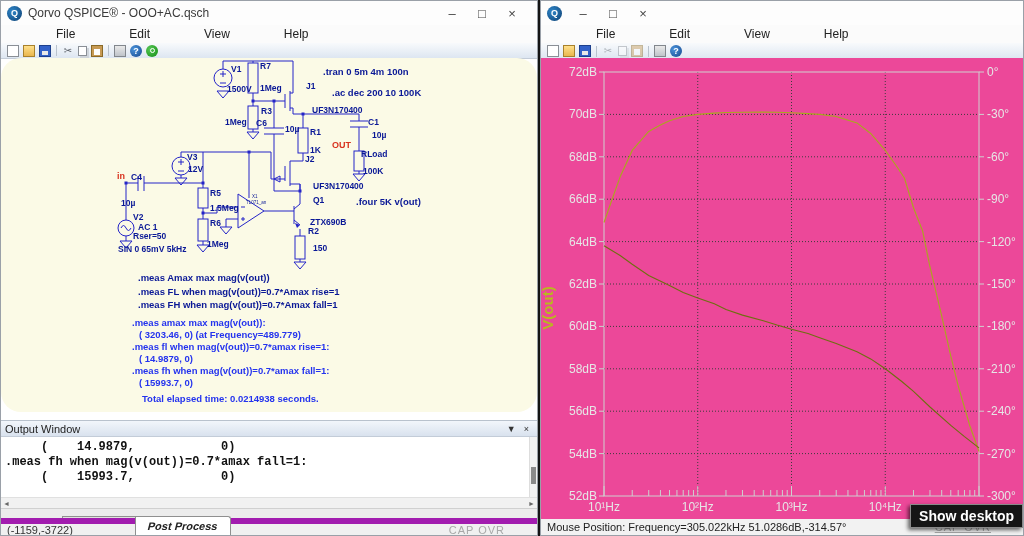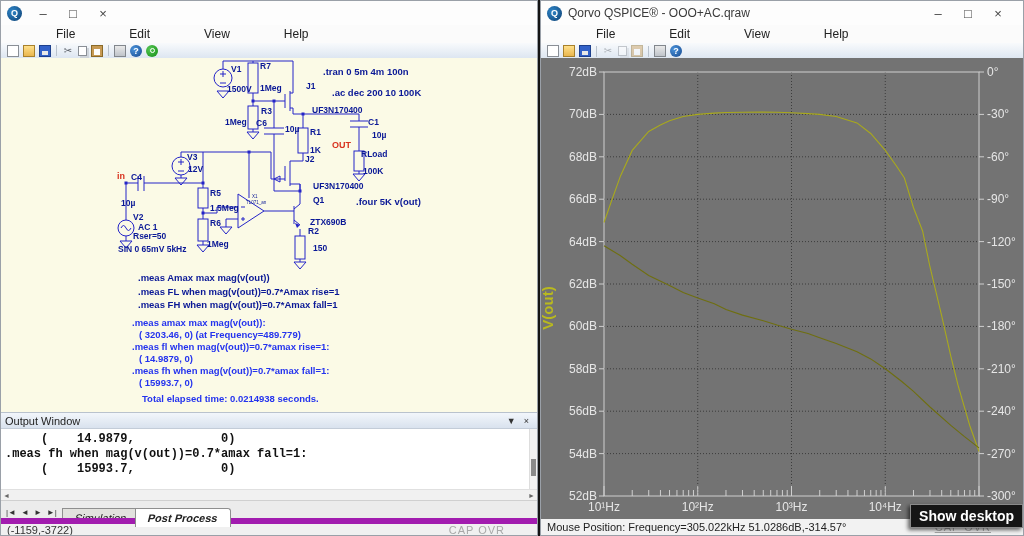--- a/index.html
+++ b/index.html
@@ -26,45 +26,45 @@
   .i-save::after{content:"";position:absolute;left:2px;top:5px;right:2px;bottom:1px;background:#e8e8e8;}
   .i-cut{color:#5a6068;}
   .i-copy{background:#fff;border:1px solid #8a8f96;box-shadow:2px 2px 0 #cfd4da;width:9px;height:10px;}
   .i-paste{background:#c79a54;border:1px solid #8a6a28;}
   .i-paste::after{content:"";position:absolute;left:2px;top:3px;right:2px;bottom:1px;background:#fdfdfd;}
   .i-print{background:linear-gradient(#e9e9e9,#bfc4ca);border:1px solid #82878d;}
   .i-help{background:radial-gradient(circle at 35% 35%,#4a94dc,#17478c);border-radius:50%;color:#fff;font-size:9px;font-weight:bold;}
   .i-run{background:radial-gradient(circle at 35% 35%,#57c957,#128a12);border-radius:50%;}
   .i-run::after{content:"";position:absolute;left:3.5px;top:3.5px;width:5px;height:5px;border:1px solid #fff;border-radius:50%;box-sizing:border-box;}
   .dimmed{opacity:.45;}
-  #schematic-wrap{position:absolute;left:0;top:57px;width:536px;height:354px;background:#fbfae6;}
+  #schematic-wrap{position:absolute;left:0;top:57px;width:536px;height:354px;background:#fbfae6;border-radius:20px;}
   .statusbar{position:absolute;left:0;right:0;bottom:0;height:17px;background:#f0f0f0;border-top:6px solid #a21caf;
     display:flex;align-items:center;font-size:11px;color:#333;padding:0 6px;box-sizing:border-box;}
   .status-right{margin-left:auto;color:#a8a8a8;padding-right:26px;letter-spacing:1px;text-decoration:underline;}
   
   #output-panel{position:absolute;left:0;top:411px;width:536px;height:108px;}
   .op-header{height:15px;background:linear-gradient(#f2f6fb,#d9e2ee);border-top:1px solid #b9c2cd;border-bottom:1px solid #c3ccd8;
-    display:flex;align-items:center;font-size:11px;color:#222;padding:0 4px;}
+    display:flex;align-items:center;font-size:11px;color:#222;padding:0 4px;margin-top:8px;}
   .op-hbtns{margin-left:auto;display:flex;gap:8px;font-size:9px;color:#333;padding-right:4px;}
   .op-content{position:relative;height:60px;background:#fff;overflow:hidden;}
   .op-line{font-family:"Liberation Mono",monospace;font-size:12px;font-weight:bold;line-height:15px;color:#111;white-space:pre;padding-left:4px;}
   .op-content{padding-top:3px;box-sizing:border-box;}
   .vscroll{position:absolute;right:0;top:0;bottom:0;width:7px;background:#f2f2f2;border-left:1px solid #ddd;}
   .vthumb{position:absolute;right:1px;top:30px;width:5px;height:17px;background:#8a8a8a;}
   .hscroll{height:10px;background:#f1f1f1;border-top:1px solid #e0e0e0;display:flex;align-items:center;justify-content:space-between;
     font-size:7px;color:#666;padding:0 2px;}
   .tabs-row{height:23px;background:#ececec;border-top:1px solid #d0d0d0;display:flex;align-items:flex-end;font-size:11px;color:#222;}
   .tab-nav{display:flex;gap:1px;align-items:center;height:100%;padding:0 3px;font-size:8px;color:#333;}
   .tab-nav span{padding:0 2px;}
   .tab{padding:3px 12px 3px 12px;border:1px solid #8f8f8f;border-bottom:none;background:#e2e2de;margin-right:-4px;
     transform:skewX(14deg);border-radius:0 3px 0 0;}
   .tab > span{display:inline-block;transform:skewX(-14deg);}
   .tab.active{background:#fff;font-weight:bold;z-index:2;position:relative;}
   
-  #plot-wrap{position:absolute;left:0;top:57px;width:482px;height:463px;background:#737373;}
+  #plot-wrap{position:absolute;left:0;top:57px;width:482px;height:463px;background:#ec4899;}
   .rt-statusbar{position:absolute;left:0;right:0;bottom:0;height:16px;background:#f2f2f2;display:flex;align-items:center;
     font-size:11px;color:#222;padding:0 6px;box-sizing:border-box;}
   #desktop-tooltip{position:absolute;right:0;top:503px;background:#151515;border:1px solid #8a8a8a;color:#fff;
     font-size:14px;font-weight:bold;padding:3px 8px;z-index:40;box-shadow:-2px 2px 4px rgba(0,0,0,.6);}
   
   .sn{font:bold 8.5px "Liberation Sans",sans-serif;fill:#0a1896;}
   .sd{font:bold 9.5px "Liberation Sans",sans-serif;fill:#0a1896;}
   .sb{font:bold 9.5px "Liberation Sans",sans-serif;fill:#2433ee;}
   .sr{font:bold 9px "Liberation Sans",sans-serif;fill:#d8321e;}
   .st{font:4.5px "Liberation Sans",sans-serif;fill:#0a1896;}
@@ -75,20 +75,21 @@
   .grid{stroke:#3c3c3c;stroke-width:1;stroke-dasharray:1 2;fill:none;}
   .frame{stroke:#cfcfcf;stroke-width:1;fill:none;}
   .tick{stroke:#cfcfcf;stroke-width:1;}
 </style>
 </head>
 <body>
 
 <div class="window" id="left-window">
   <div class="titlebar">
     <div class="app-icon">Q</div>
+    <div class="title-text">Qorvo QSPICE® - OOO+AC.qsch</div>
     <div class="win-controls">
       <div class="win-btn">–</div>
       <div class="win-btn">□</div>
       <div class="win-btn">×</div>
     </div>
   </div>
   <div class="menubar" id="l-menubar">
       <span class="menu-item">File</span>
       <span class="menu-item">Edit</span>
       <span class="menu-item">View</span>
@@ -270,21 +271,20 @@
 
   <div class="statusbar">
     <span>(-1159,-3722)</span>
     <span class="status-right">CAP OVR</span>
   </div>
 </div>
 
 <div class="window" id="right-window">
   <div class="titlebar">
     <div class="app-icon">Q</div>
-    <div class="title-text">Qorvo QSPICE® - OOO+AC.qraw</div>
     <div class="win-controls">
       <div class="win-btn">–</div>
       <div class="win-btn">□</div>
       <div class="win-btn">×</div>
     </div>
   </div>
   <div class="menubar" id="r-menubar">
       <span class="menu-item">File</span>
       <span class="menu-item">Edit</span>
       <span class="menu-item">View</span>

